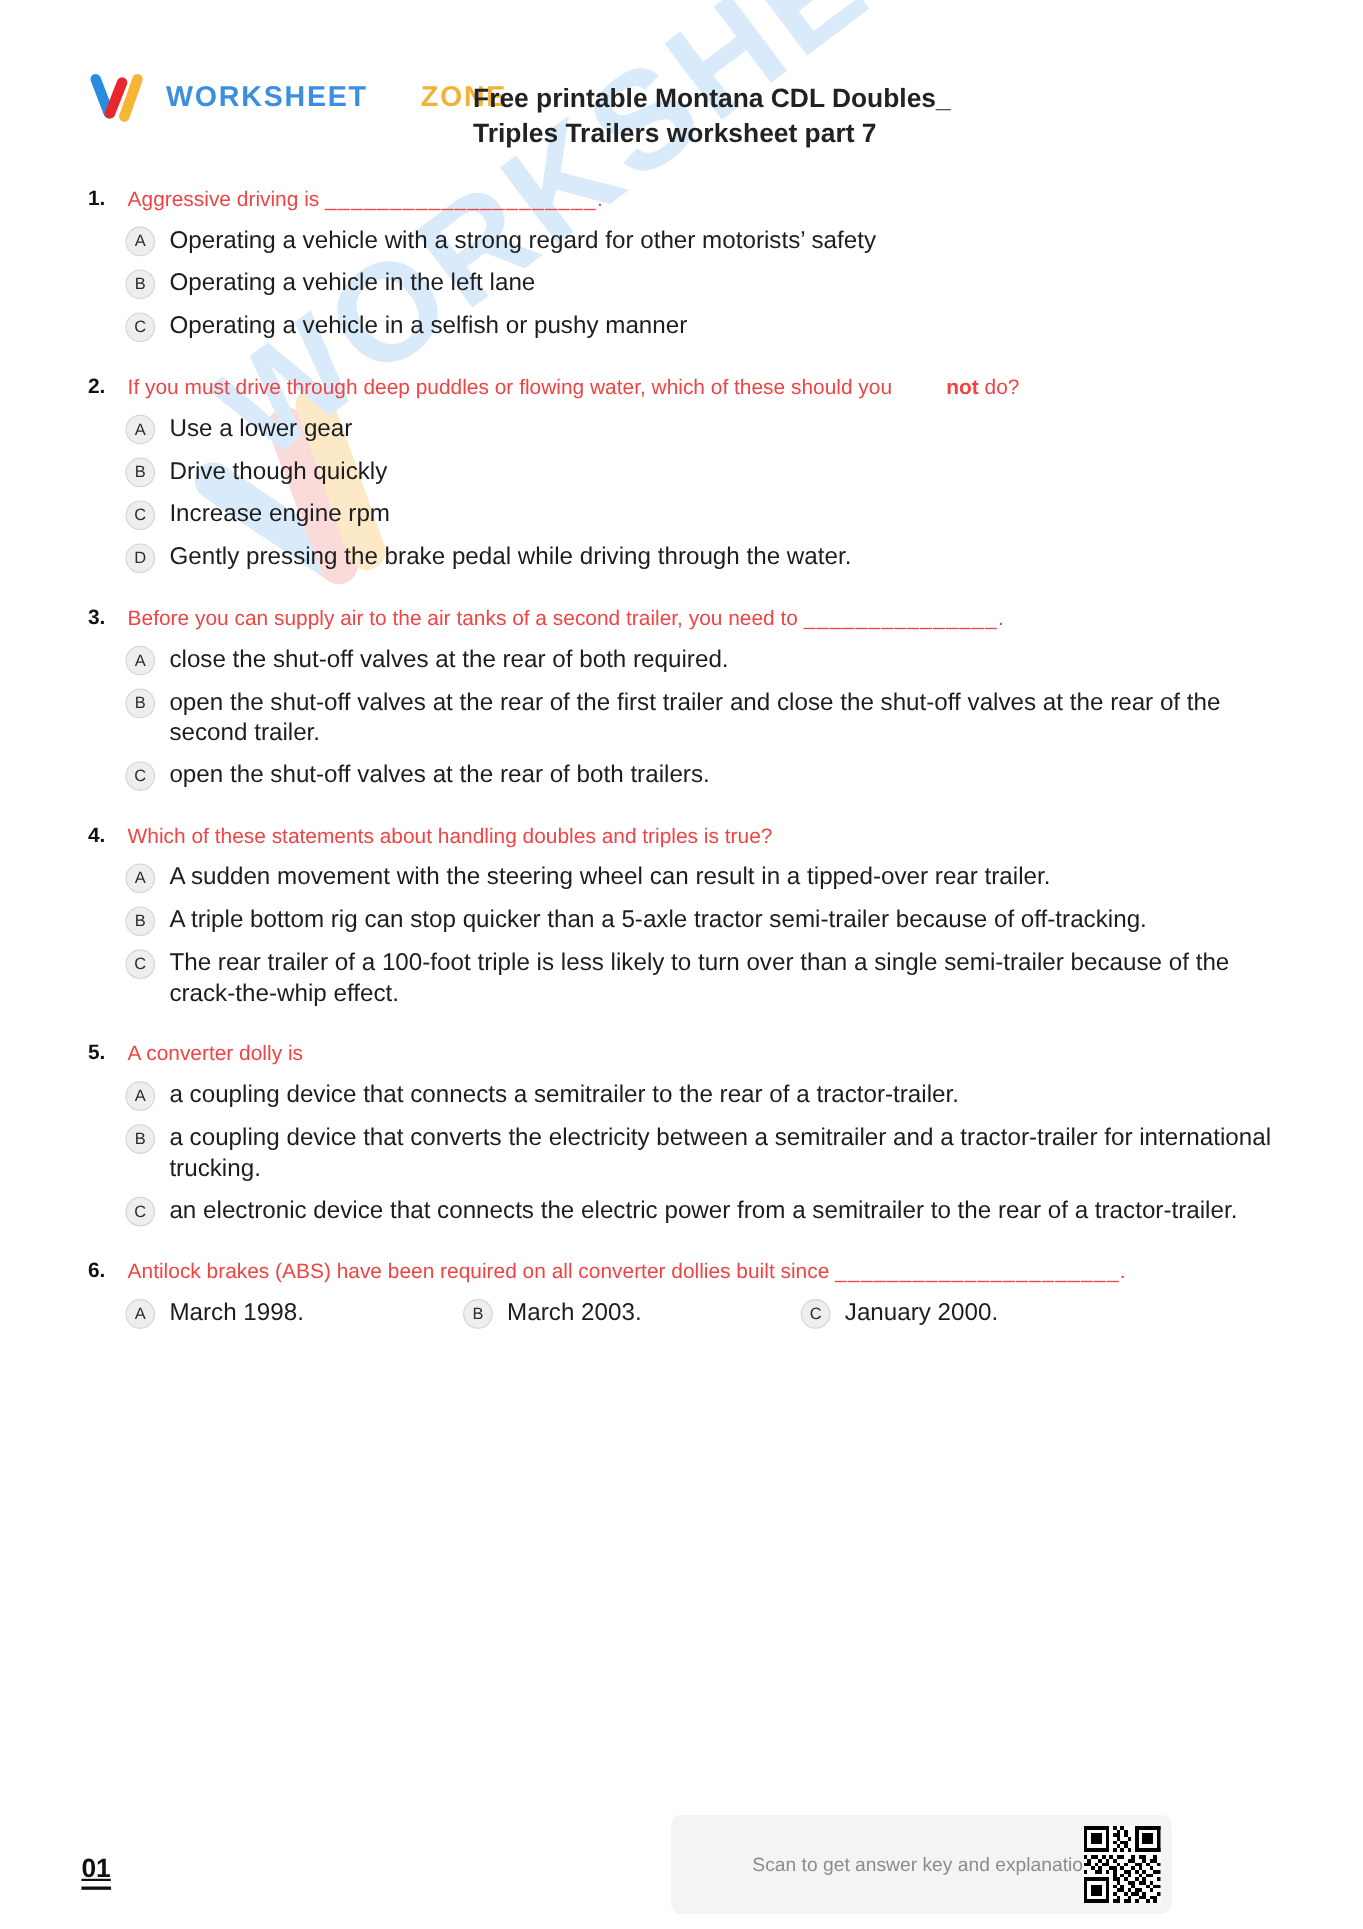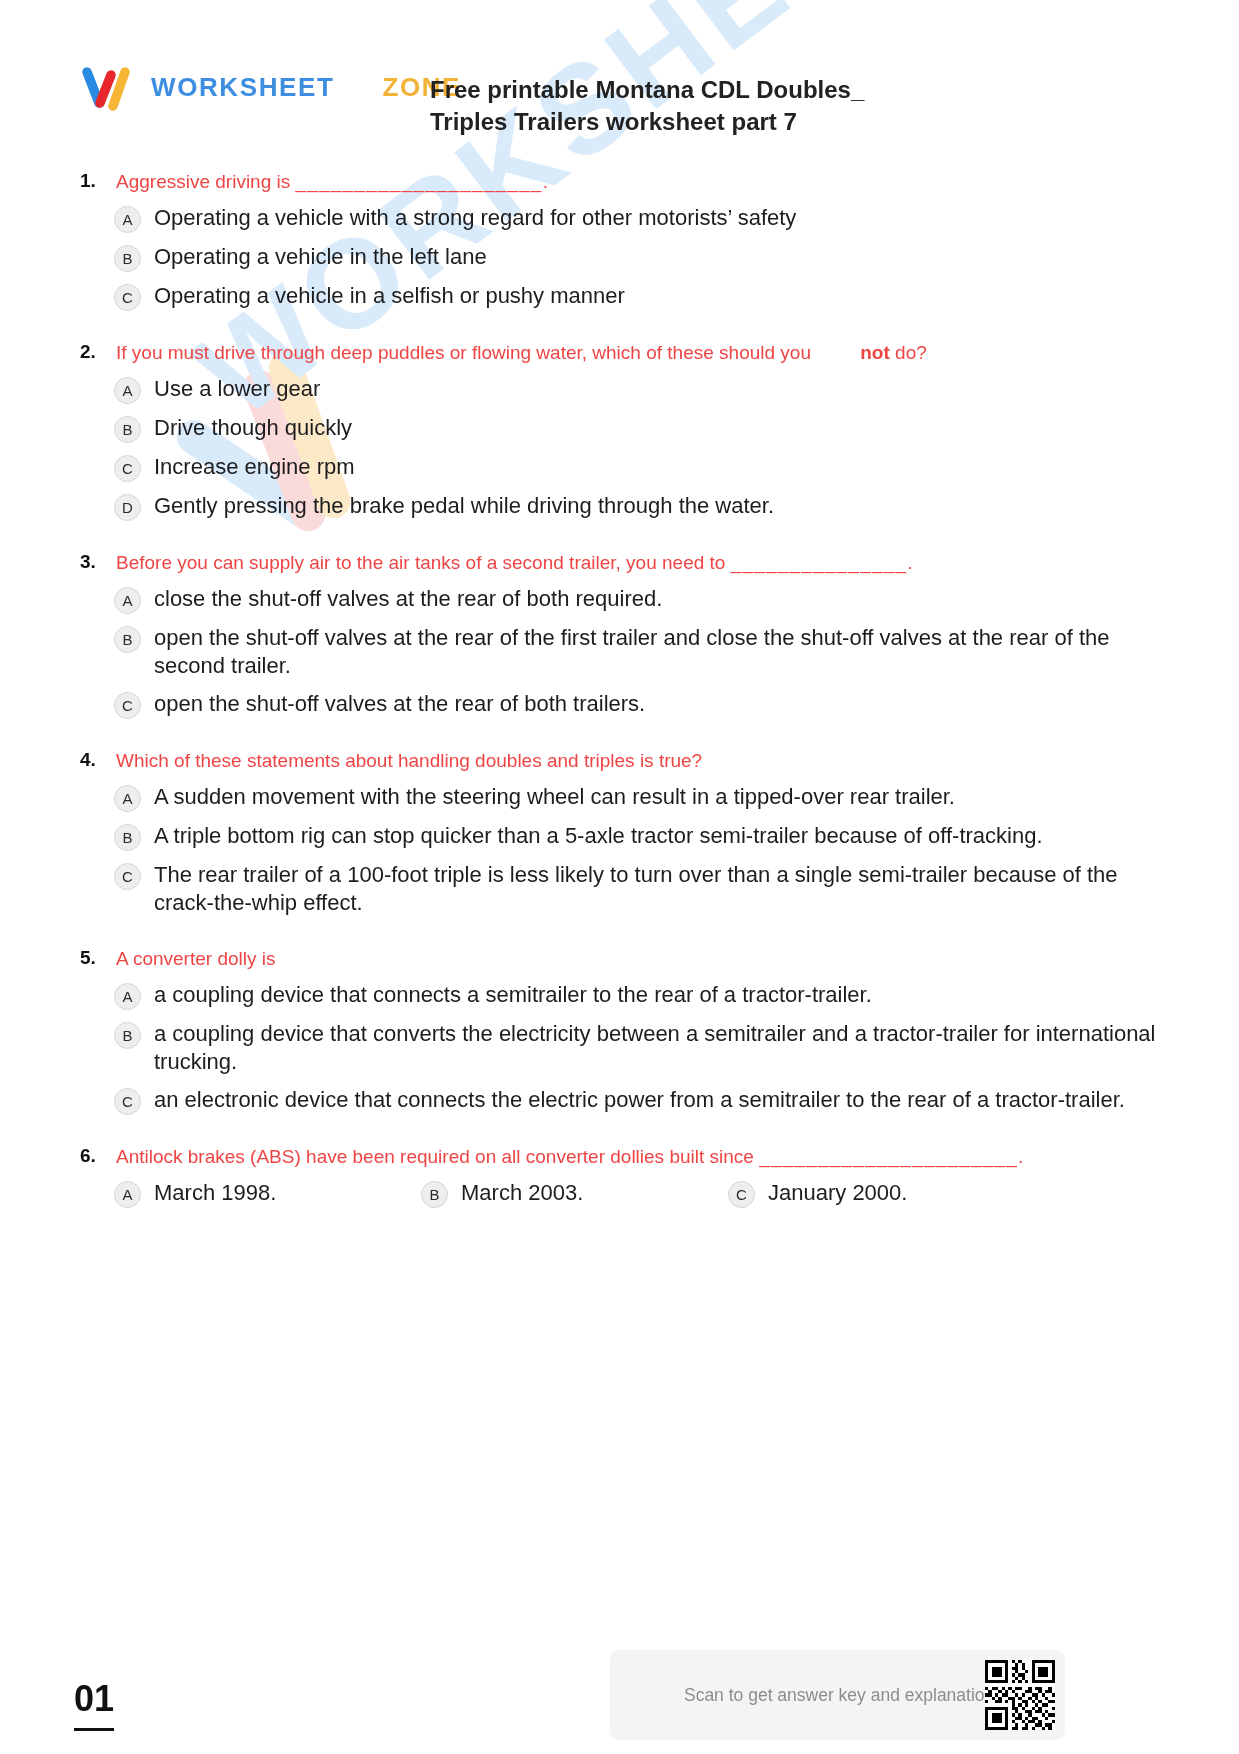--- a/index.html
+++ b/index.html
@@ -174,26 +174,27 @@
     position: absolute;
     left: 0;
     top: 1640px;
     width: 1239px;
     height: 114px;
   }
   #page-number {
     position: absolute;
     left: 74px;
     top: 44px;
-    font-size: 36px;
+    font-size: 24px;
     font-weight: 700;
     color: #111;
     border-bottom: 3px solid #111;
-    padding-bottom: 14px;
+    padding-bottom: 1px;
     line-height: 30px;
+    text-decoration: underline;
   }
   #scan-box {
     position: absolute;
     left: 610px;
     top: 10px;
     width: 455px;
     height: 90px;
     background: #f4f4f4;
     border-radius: 9px;
     display: flex;

